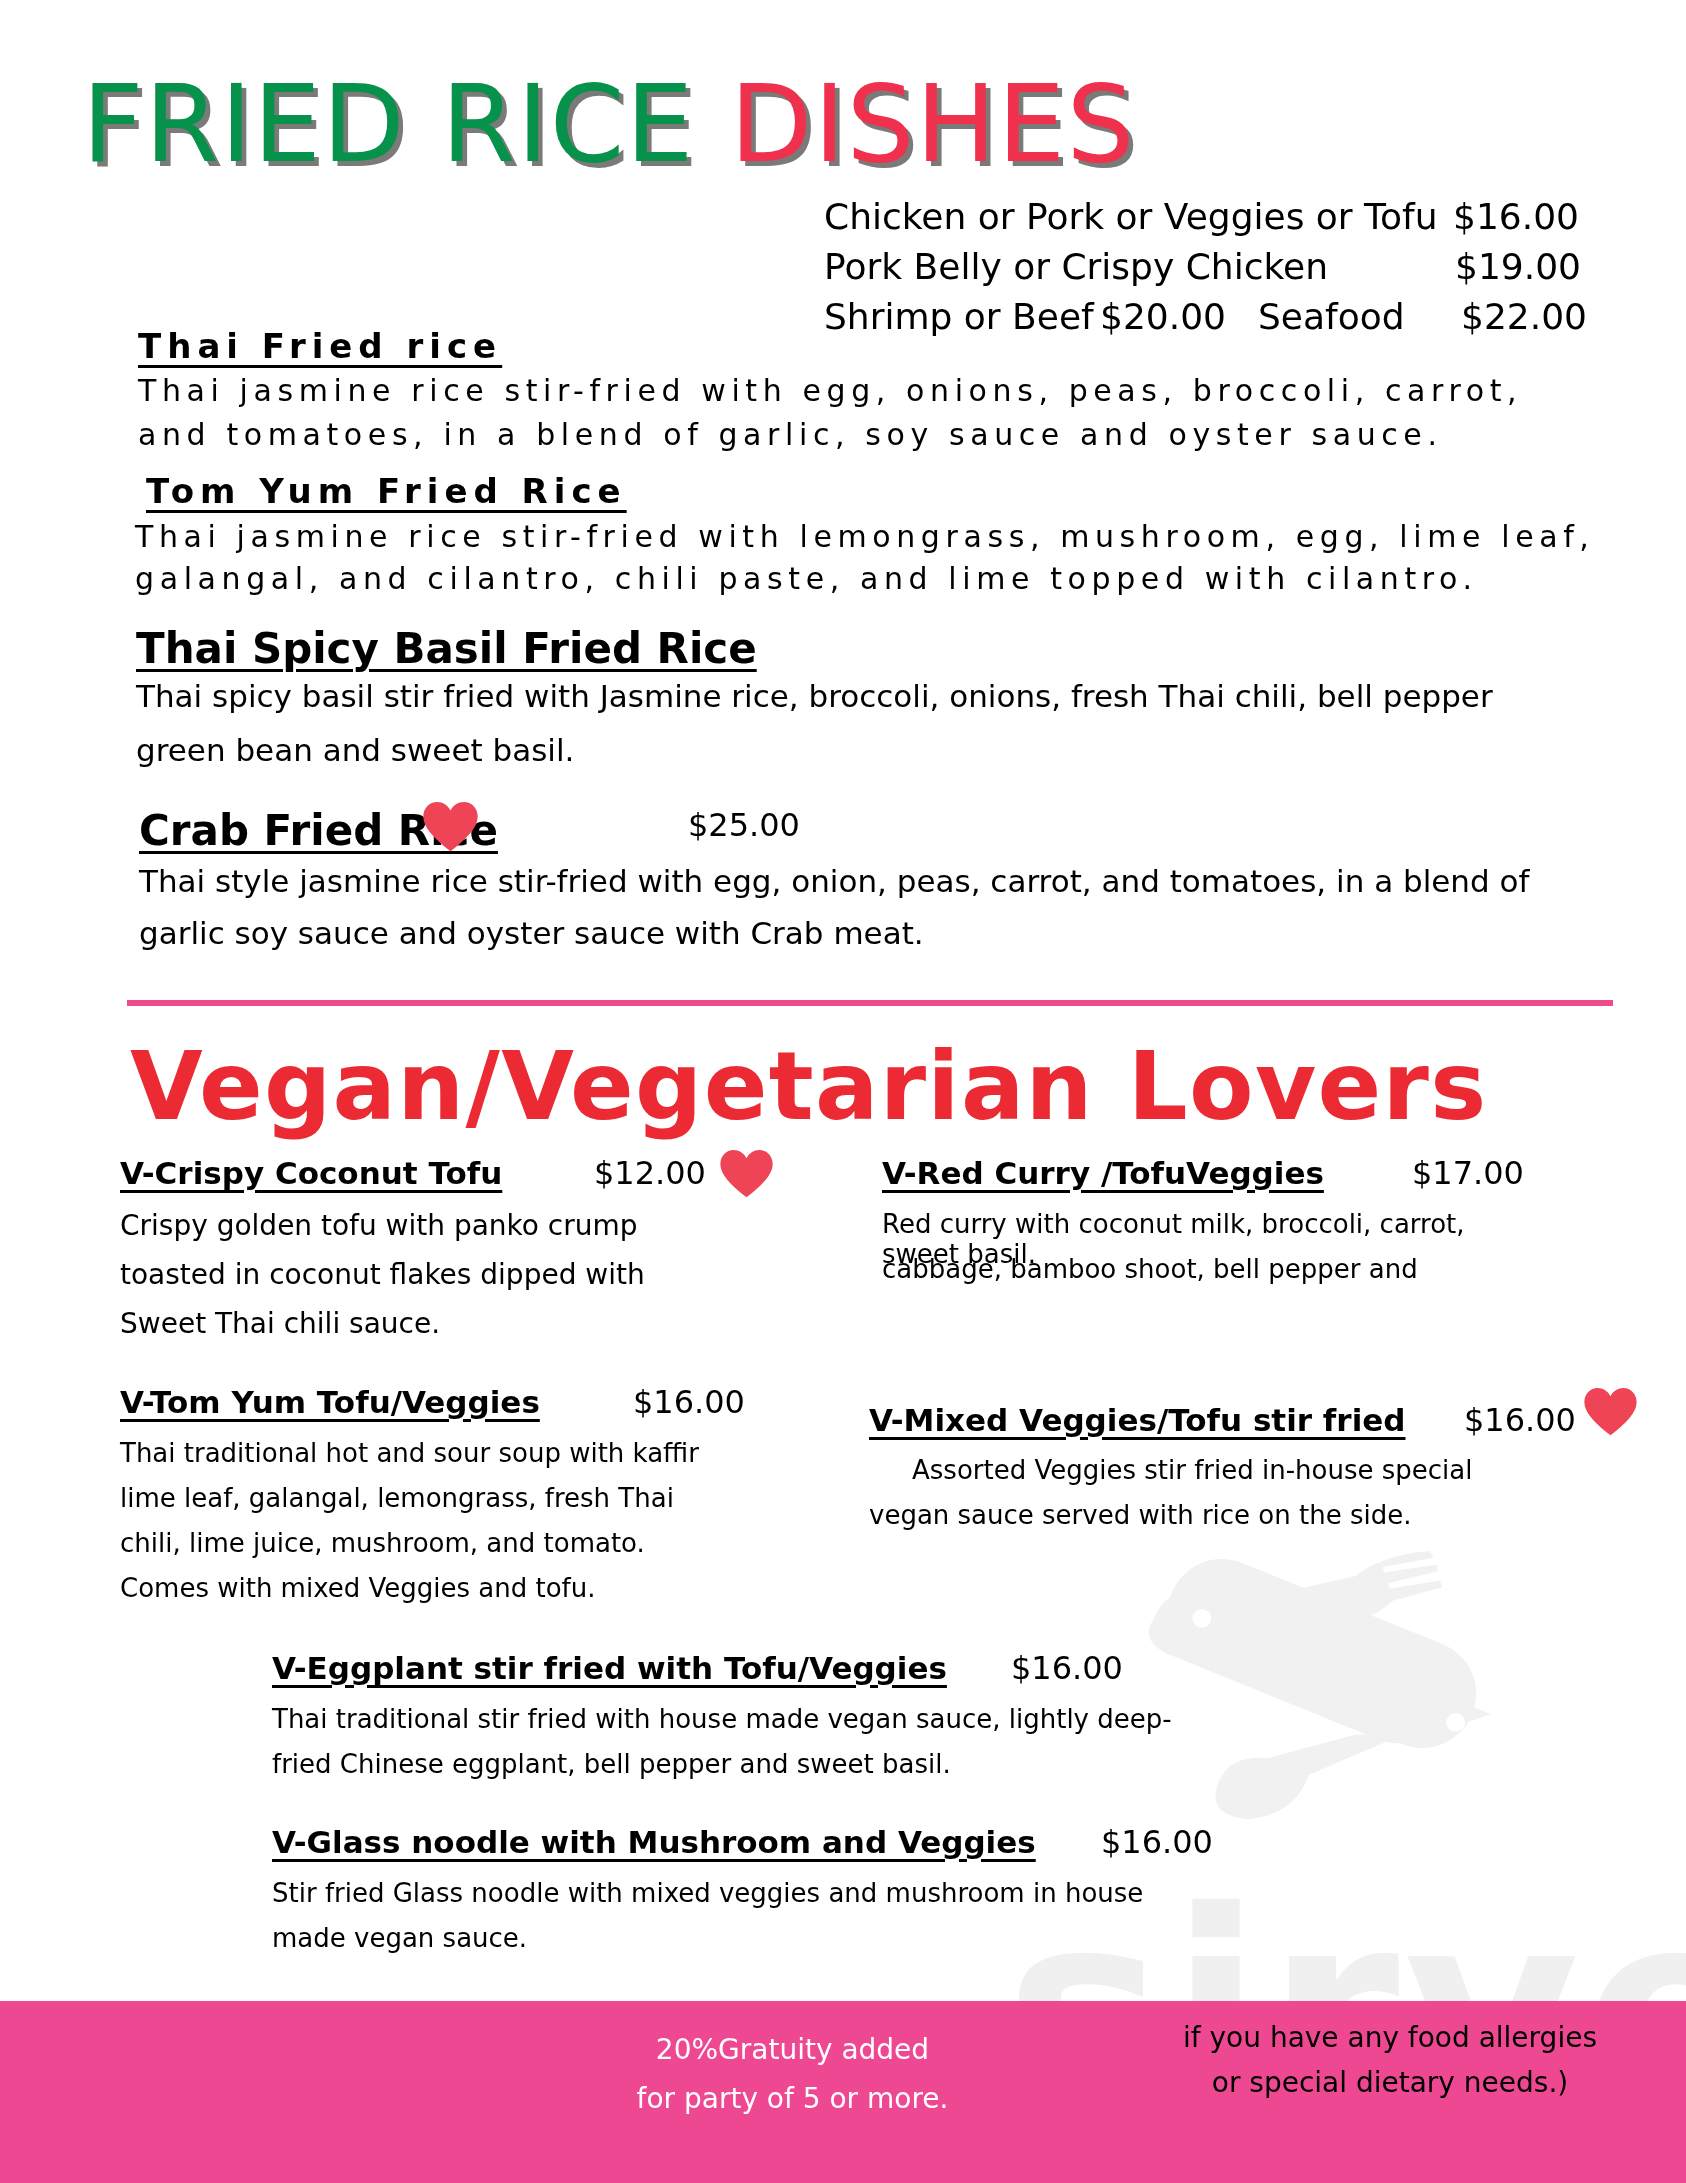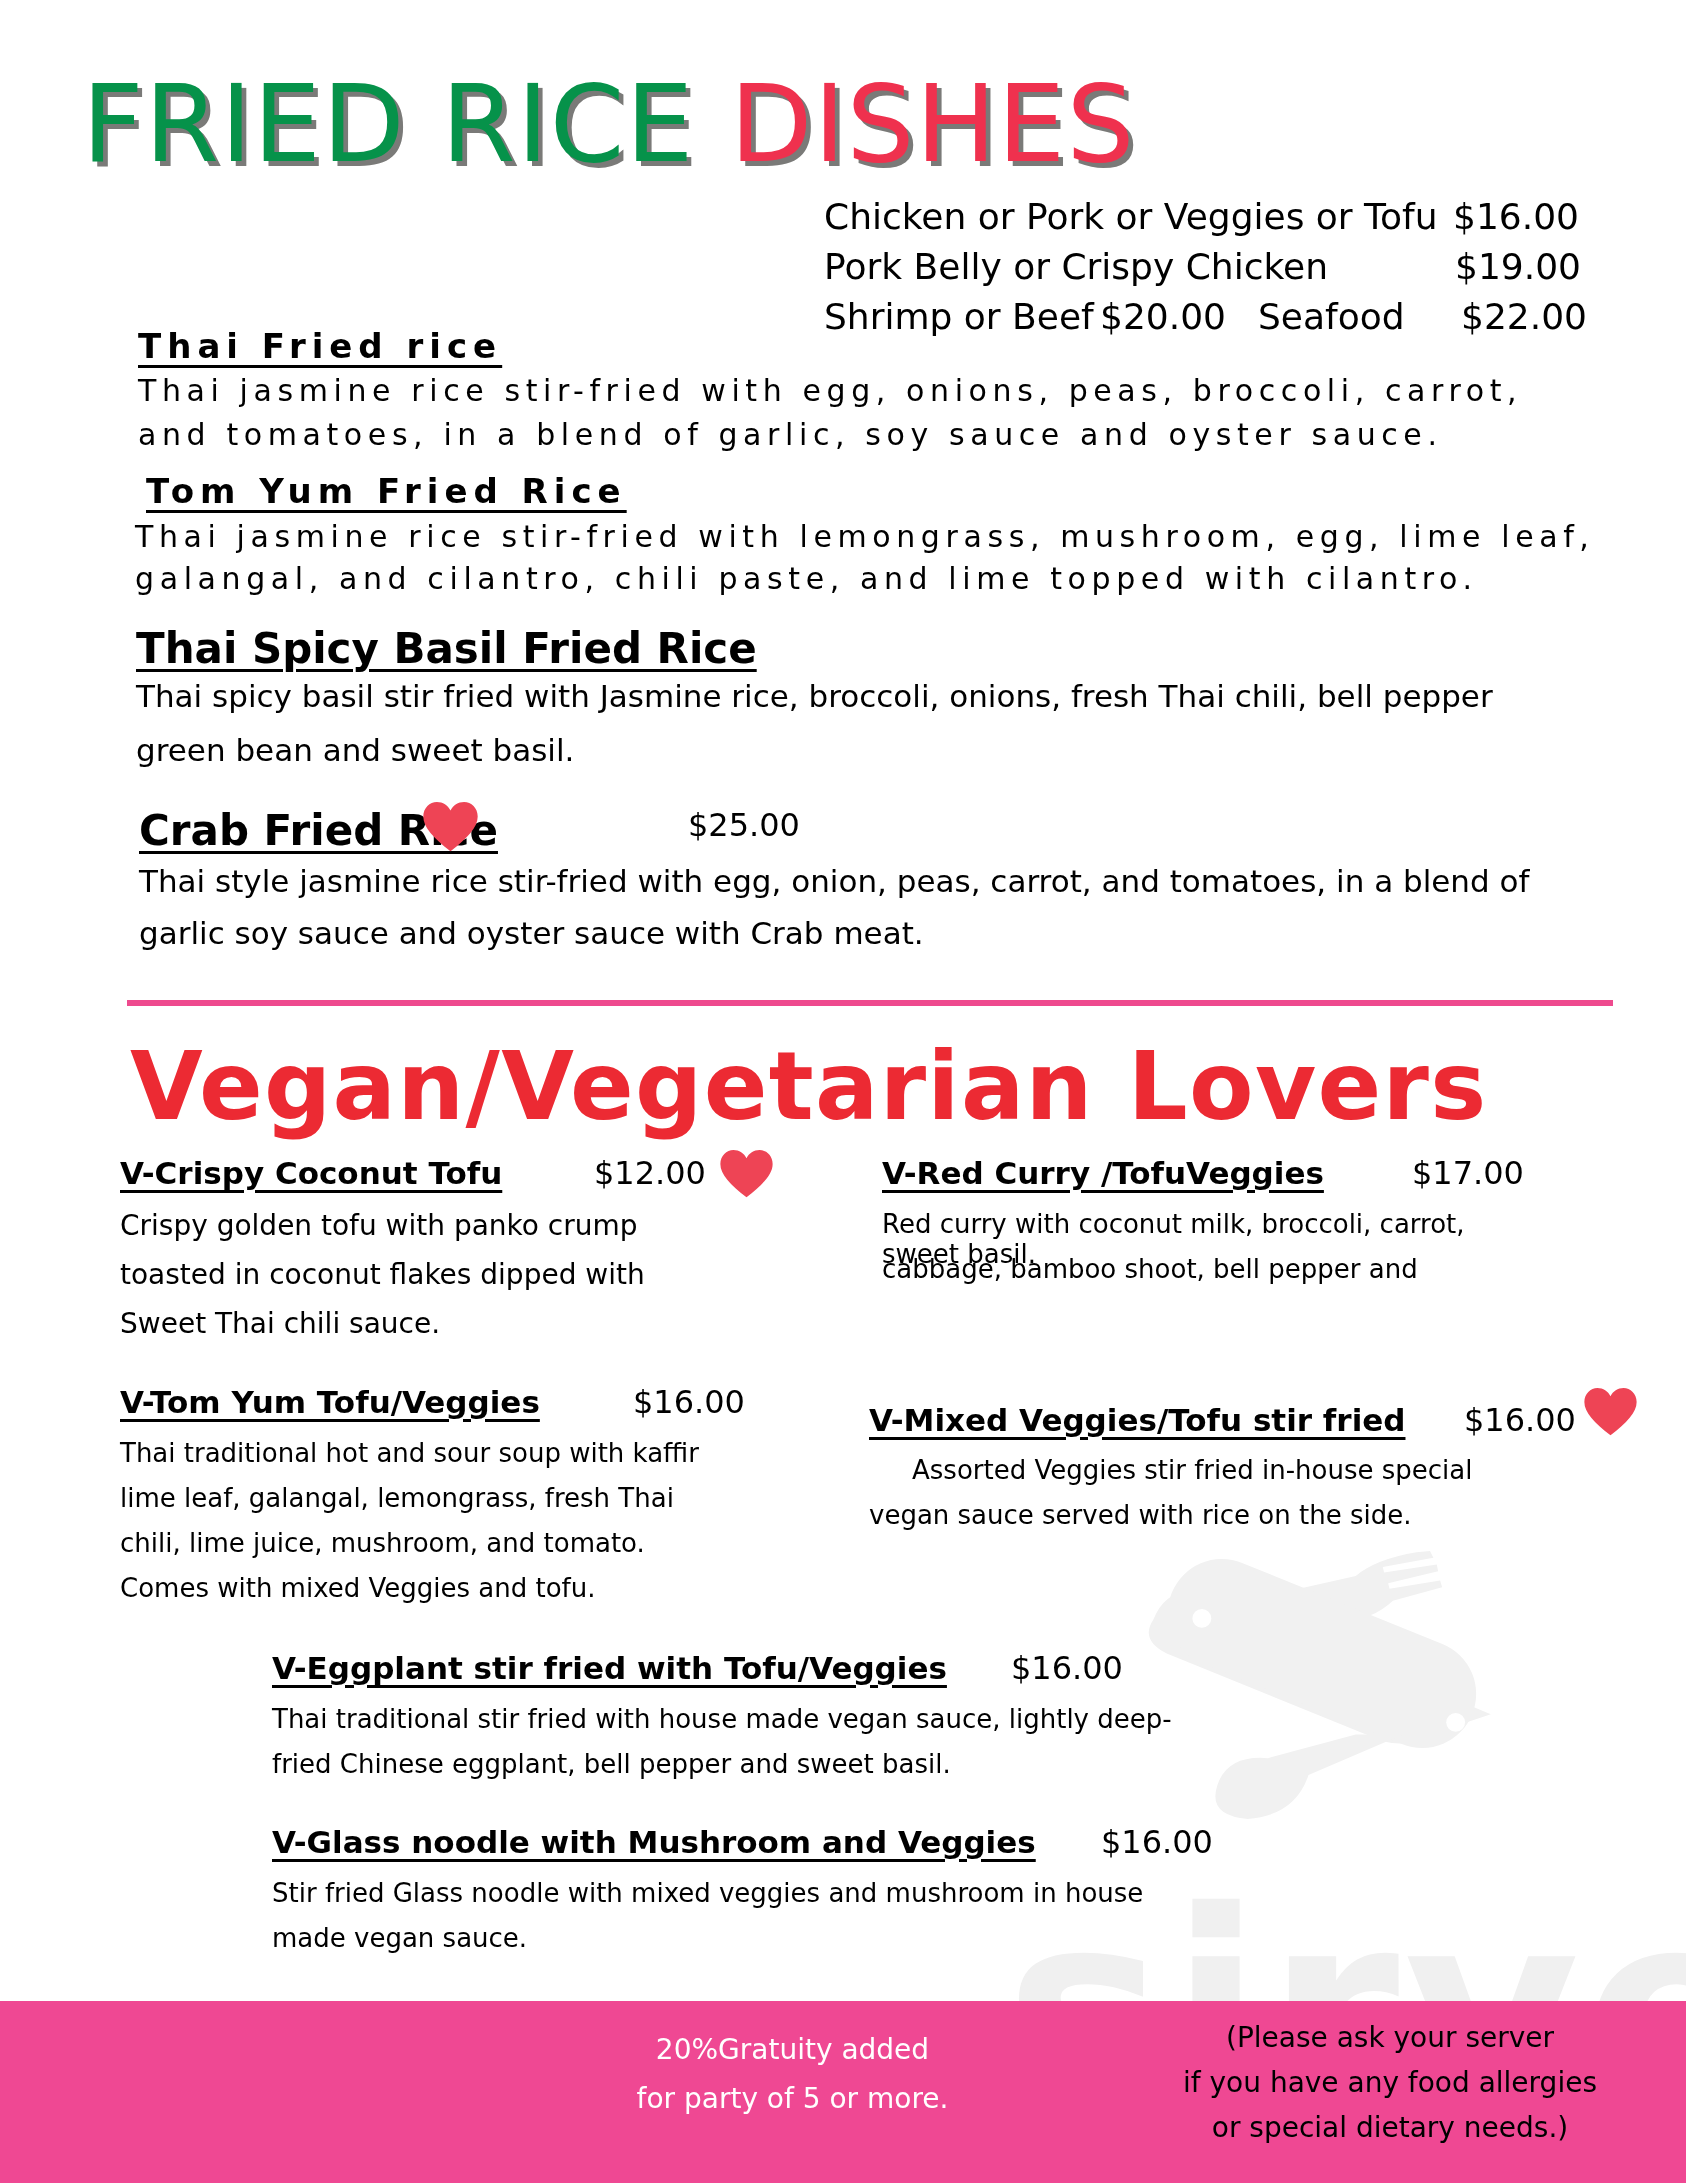--- a/index.html
+++ b/index.html
@@ -122,18 +122,17 @@
 <div class="abs vprice" style="left:1101px; top:1823px;">$16.00</div>
 <div class="abs vdesc-s" style="left:272px; top:1880px;">Stir fried Glass noodle with mixed veggies and mushroom in house</div>
 <div class="abs vdesc-s" style="left:272px; top:1925px;">made vegan sauce.</div>
 
 <div class="footer">
   <div class="fcol white" style="left:597px; width:391px; top:24px;">
     <div>20%Gratuity added</div>
     <div>for party of 5 or more.</div>
   </div>
   <div class="fcol" style="left:1147px; width:486px; top:14px;">
-    <div>(Please ask your server</div>
     <div>if you have any food allergies</div>
     <div>or special dietary needs.)</div>
   </div>
 </div>
 
 
 </body></html>

